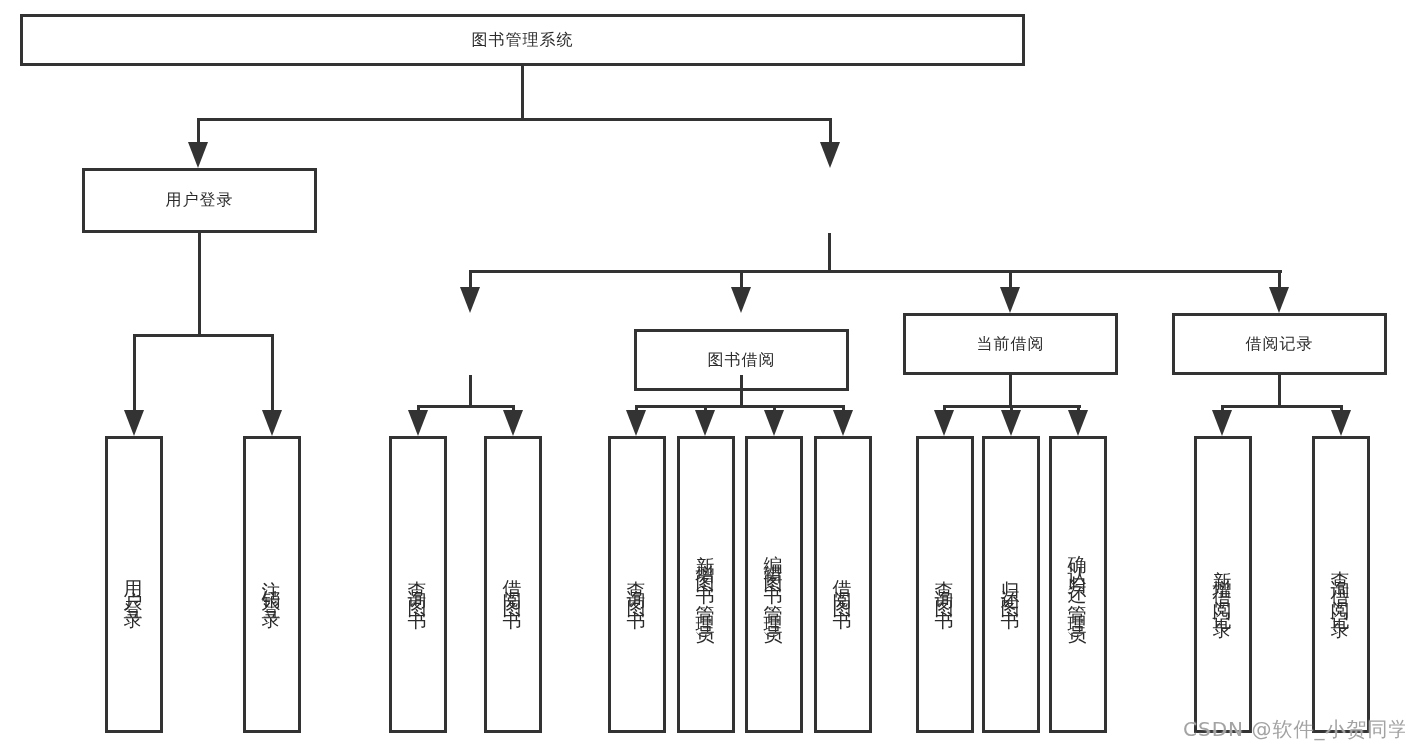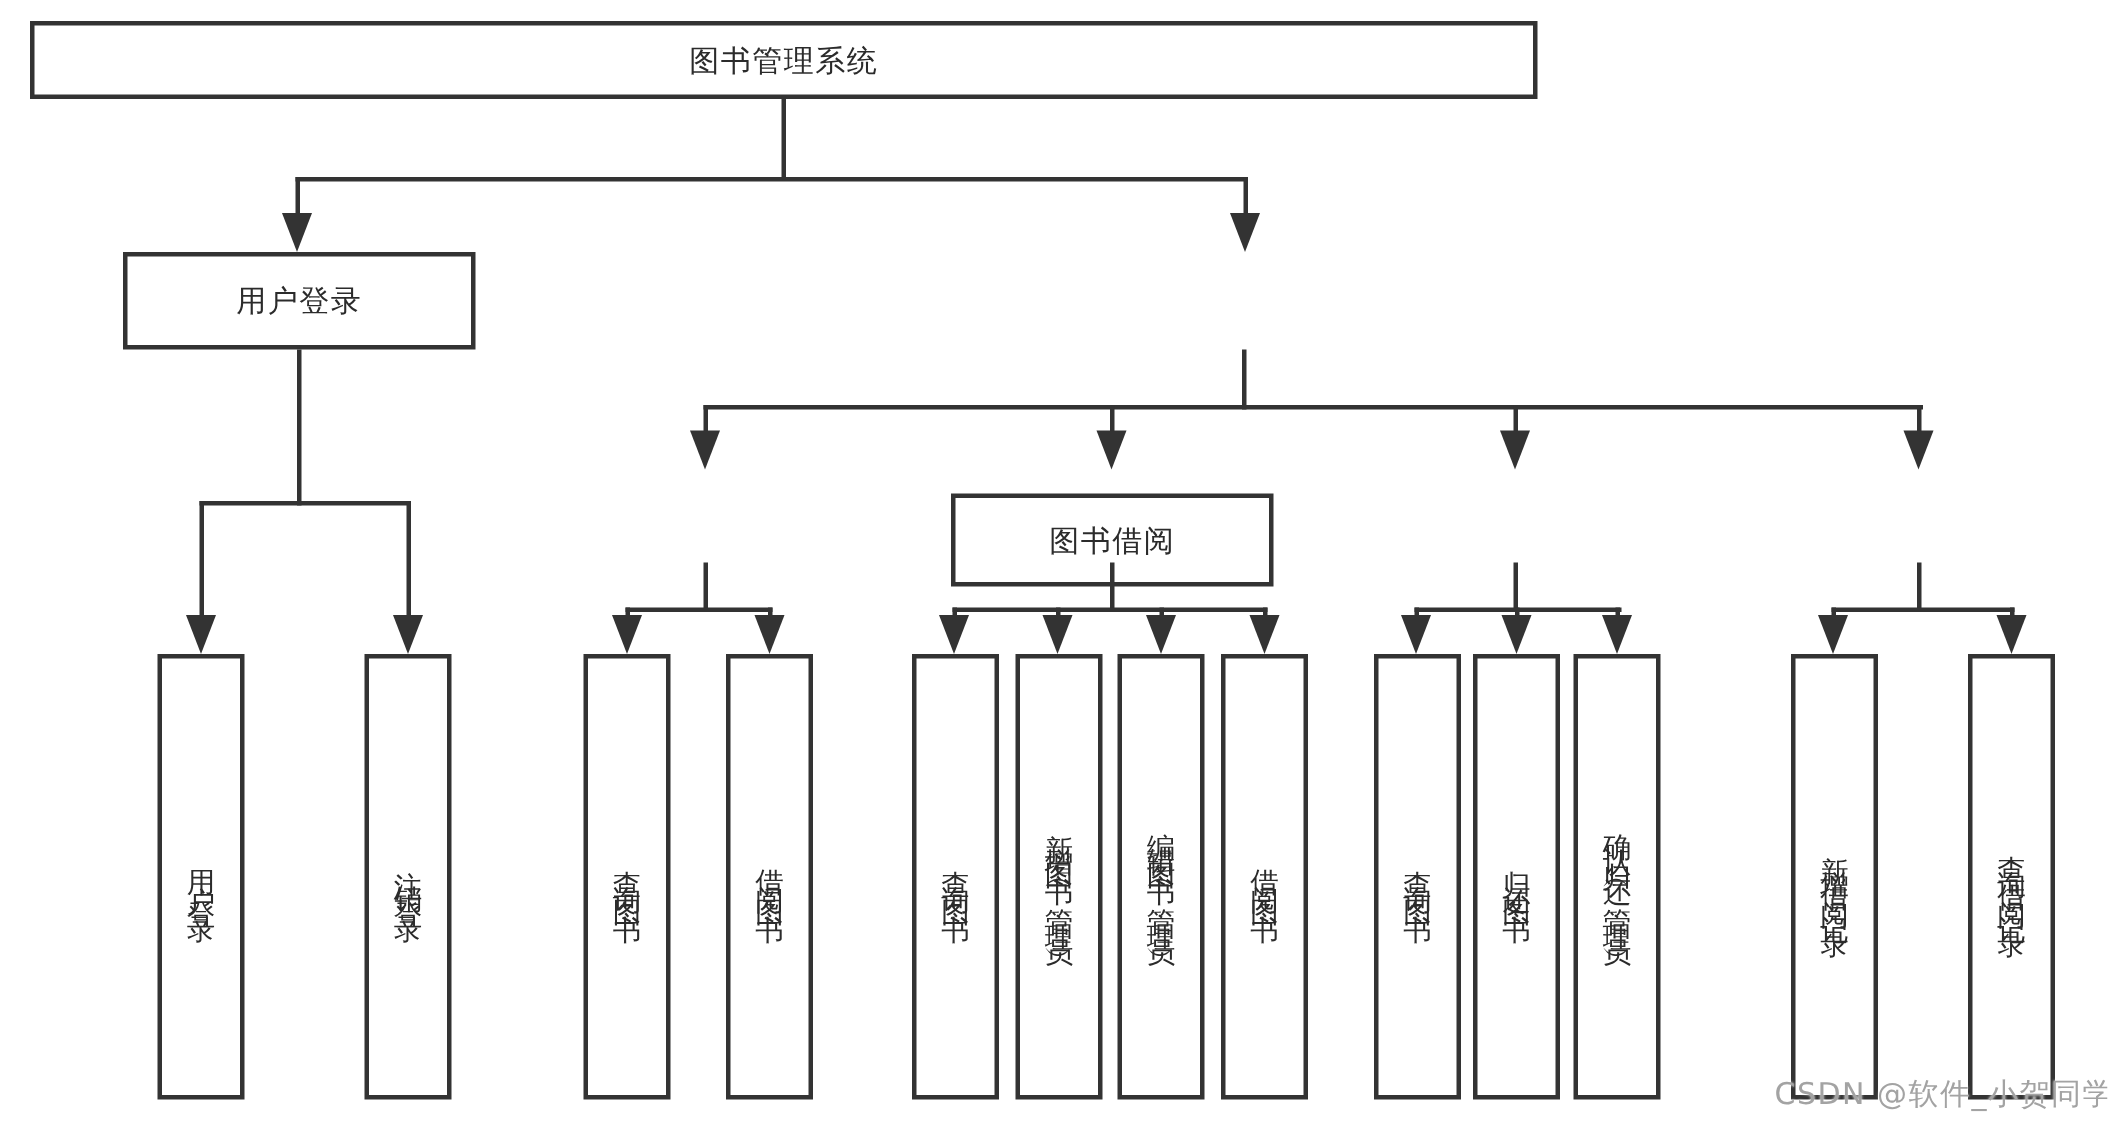--- a/index.html
+++ b/index.html
@@ -14,21 +14,21 @@
   .canvas * { box-sizing: border-box; }
 
   
   .hbox {
     position: absolute;
     border: 3px solid #333333;
     background: #ffffff;
     display: flex;
     align-items: center;
     justify-content: center;
-    font-size: 20px;
+    font-size: 16px;
     color: #2b2b2b;
     letter-spacing: 1px;
   }
   .vbox {
     position: absolute;
     border: 3px solid #333333;
     background: #ffffff;
     display: flex;
     align-items: center;
     justify-content: center;
@@ -109,20 +109,26 @@
   <div class="vline" style="left:740px; top:270px; height:18px;"></div>
   <div class="arrow" style="left:731px; top:287px;"></div>
   <div class="vline" style="left:1009px; top:270px; height:18px;"></div>
   <div class="arrow" style="left:1000px; top:287px;"></div>
   <div class="vline" style="left:1278px; top:270px; height:18px;"></div>
   <div class="arrow" style="left:1269px; top:287px;"></div>
 
   <div class="hbox" style="left:634px; top:313px; width:215px; height:62px;margin-top:16px;">
     <span>图书借阅</span>
   </div>
+  <div class="hbox" style="left:903px; top:313px; width:215px; height:62px;">
+    <span>当前借阅</span>
+  </div>
+  <div class="hbox" style="left:1172px; top:313px; width:215px; height:62px;">
+    <span>借阅记录</span>
+  </div>
 
   <div class="vline" style="left:469px; top:375px; height:33px;"></div>
   <div class="hline" style="left:417px; top:405px; width:98px;"></div>
   <div class="vline" style="left:417px; top:405px; height:8px;"></div>
   <div class="arrow" style="left:408px; top:410px;"></div>
   <div class="vline" style="left:512px; top:405px; height:8px;"></div>
   <div class="arrow" style="left:503px; top:410px;"></div>
 
   <div class="vline" style="left:740px; top:375px; height:33px;"></div>
   <div class="hline" style="left:635px; top:405px; width:210px;"></div>

